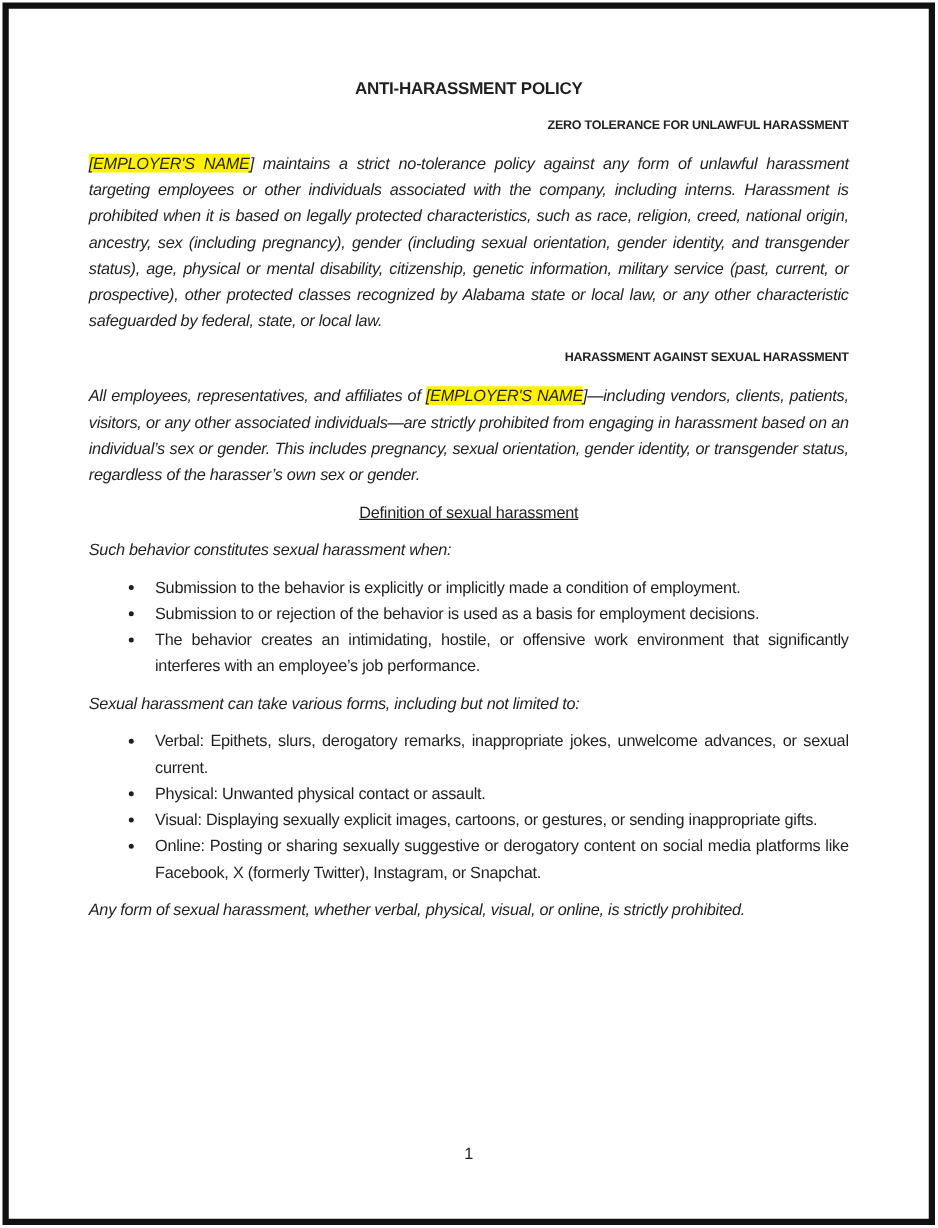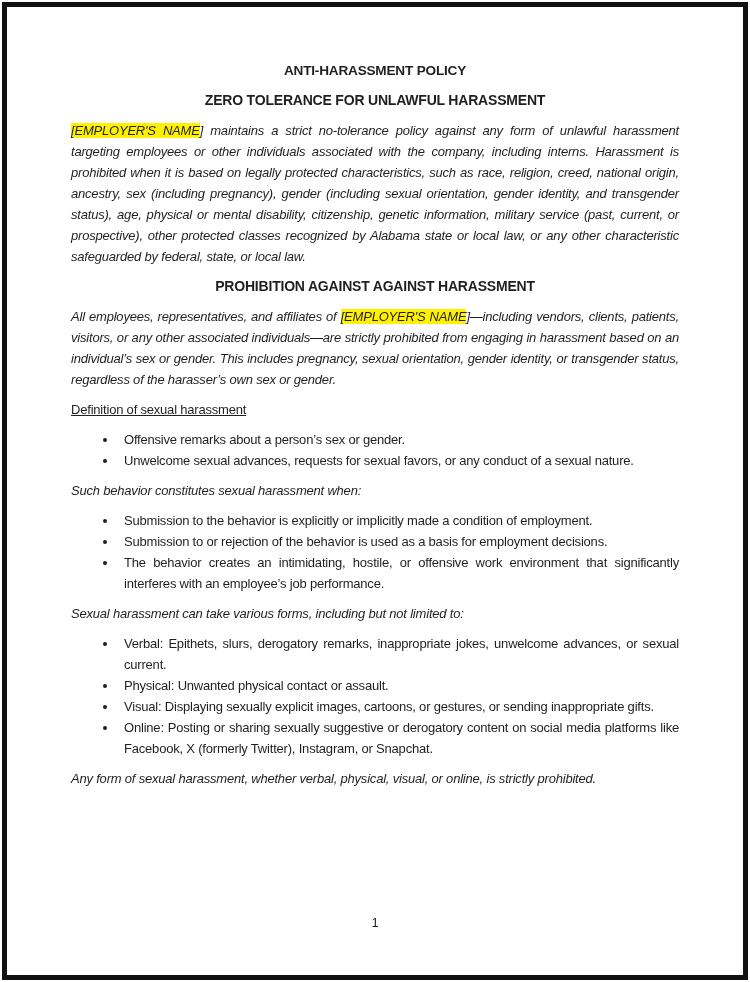--- a/index.html
+++ b/index.html
@@ -25,31 +25,31 @@
     line-height: 21px;
     letter-spacing: -0.2px;
   }
   .doc-title {
     font-size: 13.6px;
     font-weight: bold;
     text-align: center;
     margin: 0 0 9px 0;
   }
   .doc h2 {
-    font-size: 14px;
+    font-size: 10px;
     font-weight: bold;
     margin: 9px 0;
-    text-align: center;
+    text-align: right;
   }
   .doc h3 {
     font-size: 13px;
     font-weight: normal;
     text-decoration: underline;
     margin: 9px 0;
-    text-align: left;
+    text-align: center;
   }
   .doc p {
     margin: 9px 0;
     text-align: justify;
     font-style: italic;
   }
   .doc ul {
     margin: 9px 0;
     padding-left: 47px;
   }
@@ -72,27 +72,23 @@
 </style>
 </head>
 <body>
 
 <div class="page-frame">
   <div class="doc">
     <h1 class="doc-title">ANTI-HARASSMENT POLICY</h1>
 
   <h2>ZERO TOLERANCE FOR UNLAWFUL HARASSMENT</h2>
       <p><span class="hl">[EMPLOYER'S NAME</span><span>] maintains a strict no-tolerance policy against any form of unlawful harassment targeting employees or other individuals associated with the company, including interns. Harassment is prohibited when it is based on legally protected characteristics, such as race, religion, creed, national origin, ancestry, sex (including pregnancy), gender (including sexual orientation, gender identity, and transgender status), age, physical or mental disability, citizenship, genetic information, military service (past, current, or prospective), other protected classes recognized by Alabama state or local law, or any other characteristic safeguarded by federal, state, or local law.</span></p>
-      <h2>PROHIBITION AGAINST AGAINST HARASSMENT</h2>
+      <h2>HARASSMENT AGAINST SEXUAL HARASSMENT</h2>
       <p><span>All employees, representatives, and affiliates of </span><span class="hl">[EMPLOYER'S NAME</span><span>]—including vendors, clients, patients, visitors, or any other associated individuals—are strictly prohibited from engaging in harassment based on an individual’s sex or gender. This includes pregnancy, sexual orientation, gender identity, or transgender status, regardless of the harasser’s own sex or gender.</span></p>
       <h3>Definition of sexual harassment</h3>
-      <ul>
-        <li>Offensive remarks about a person’s sex or gender.</li>
-        <li>Unwelcome sexual advances, requests for sexual favors, or any conduct of a sexual nature.</li>
-      </ul>
       <p><span>Such behavior constitutes sexual harassment when:</span></p>
       <ul>
         <li>Submission to the behavior is explicitly or implicitly made a condition of employment.</li>
         <li>Submission to or rejection of the behavior is used as a basis for employment decisions.</li>
         <li>The behavior creates an intimidating, hostile, or offensive work environment that significantly interferes with an employee’s job performance.</li>
       </ul>
       <p><span>Sexual harassment can take various forms, including but not limited to:</span></p>
       <ul>
         <li>Verbal: Epithets, slurs, derogatory remarks, inappropriate jokes, unwelcome advances, or sexual current.</li>
         <li>Physical: Unwanted physical contact or assault.</li>

